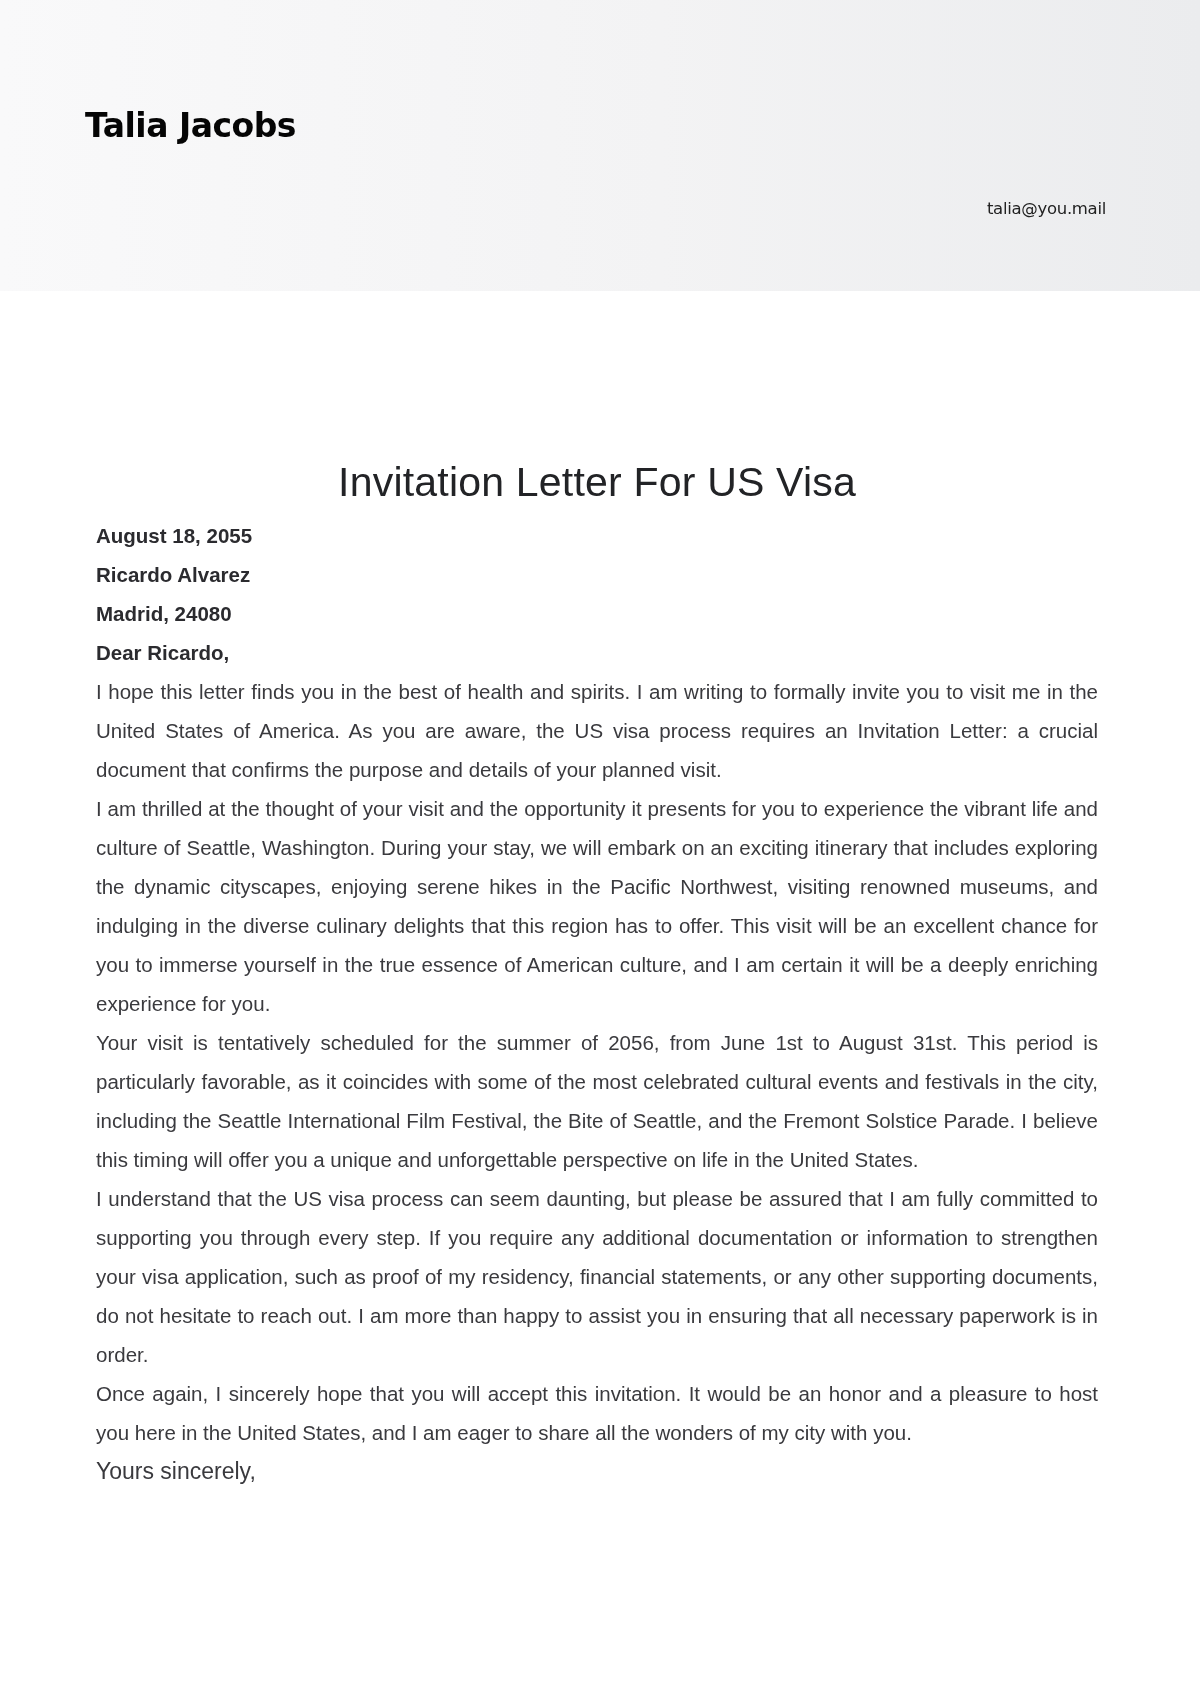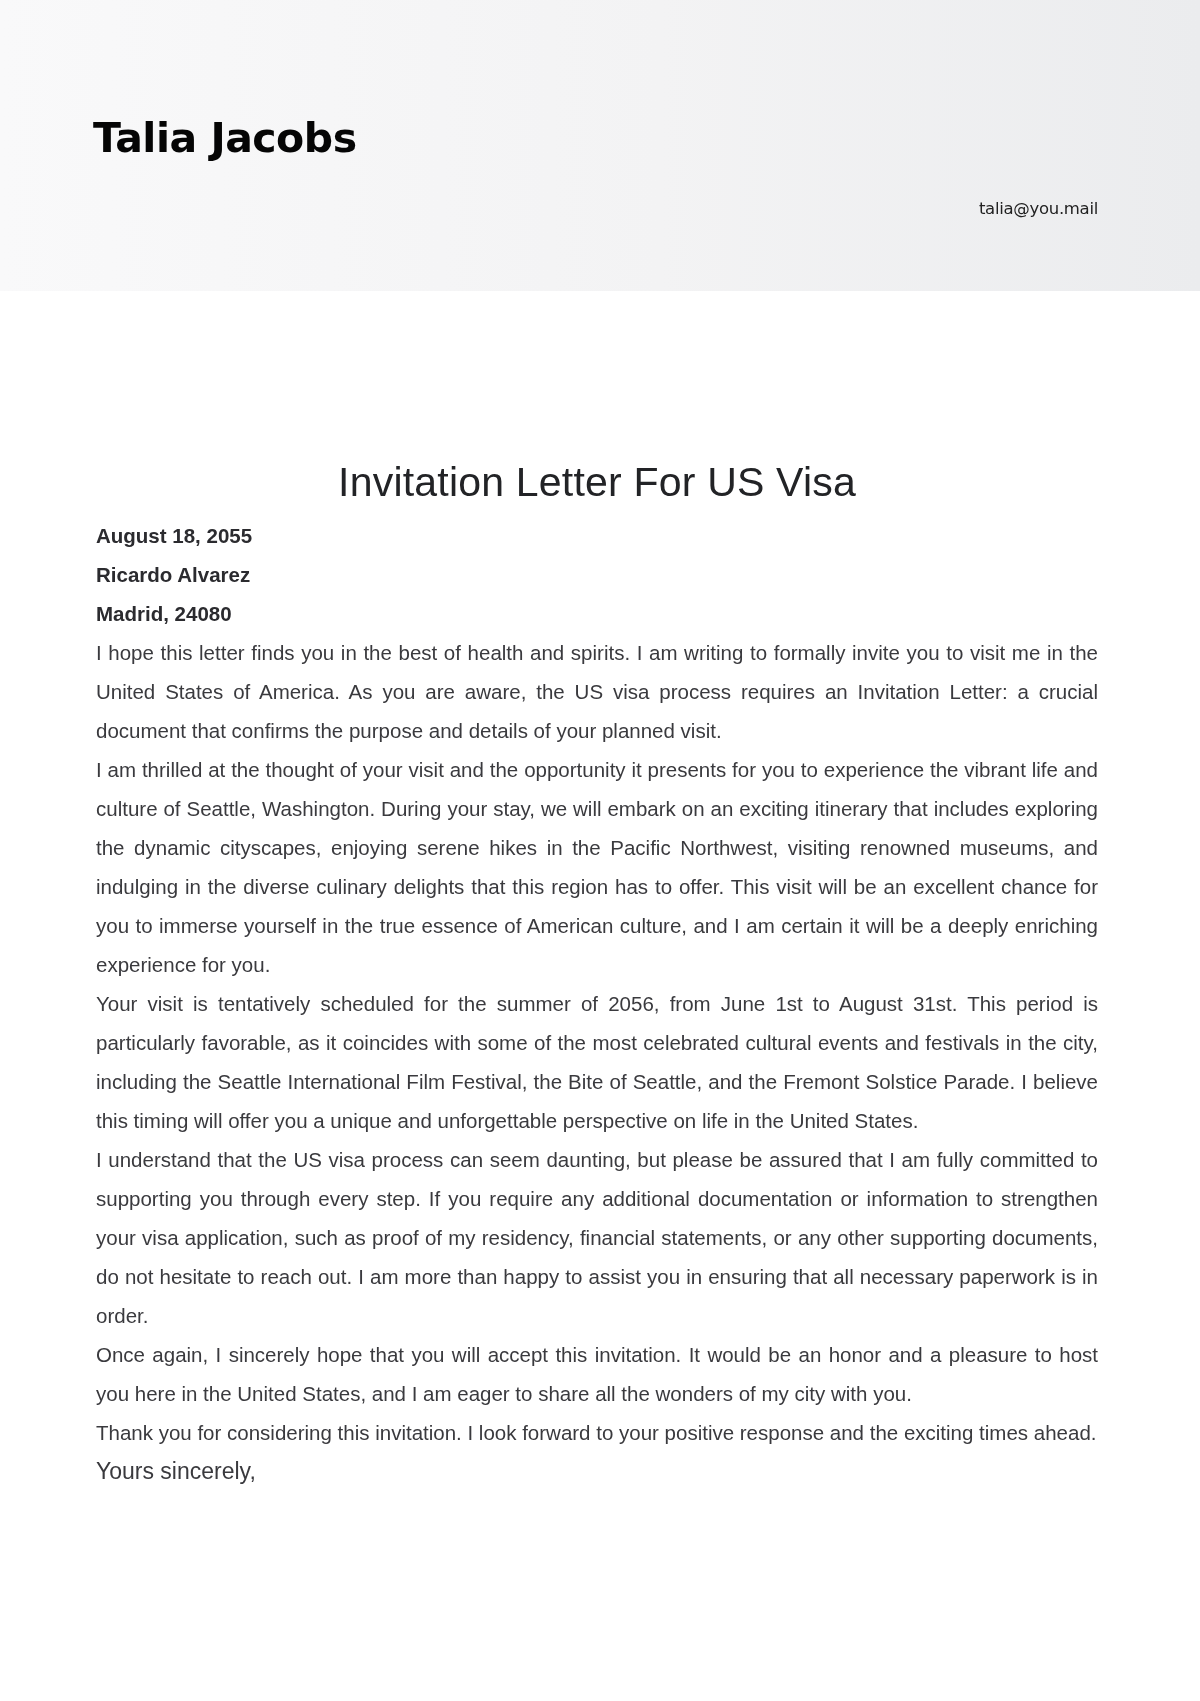--- a/index.html
+++ b/index.html
@@ -15,28 +15,28 @@
       position: relative;
       height: 291px;
       background: linear-gradient(90deg, #f9f9fa 0%, #f3f3f4 55%, #ebecee 100%);
     }
     .sender-name {
       position: absolute;
       left: 77px;
       top: 98px;
       font-family: "DejaVu Sans", sans-serif;
       font-weight: bold;
-      font-size: 41px;
+      font-size: 33px;
       letter-spacing: -0.5px;
       color: #050505;
-      margin: 16px;
+      margin: 8px;
     }
     .sender-email {
       position: absolute;
-      right: 102px;
+      right: 94px;
       top: 199px;
       font-family: "DejaVu Sans", sans-serif;
       font-size: 16.5px;
       color: #222222;
       letter-spacing: -0.3px;
     }
     .letter {
       position: absolute;
       left: 96px;
       top: 440px;
@@ -79,22 +79,22 @@
   <h1 class="sender-name">Talia Jacobs</h1>
   <div class="sender-email">talia@you.mail</div>
 </div>
 
 <div class="letter">
   <h2 class="letter-title">Invitation Letter For US Visa</h2>
 
   <div class="bold-line">August 18, 2055</div>
   <div class="bold-line">Ricardo Alvarez</div>
   <div class="bold-line">Madrid, 24080</div>
+  <div class="bold-line">Dear Ricardo,</div>
 
   <p class="para">I hope this letter finds you in the best of health and spirits. I am writing to formally invite you to visit me in the United States of America. As you are aware, the US visa process requires an Invitation Letter: a crucial document that confirms the purpose and details of your planned visit.</p>
   <p class="para">I am thrilled at the thought of your visit and the opportunity it presents for you to experience the vibrant life and culture of Seattle, Washington. During your stay, we will embark on an exciting itinerary that includes exploring the dynamic cityscapes, enjoying serene hikes in the Pacific Northwest, visiting renowned museums, and indulging in the diverse culinary delights that this region has to offer. This visit will be an excellent chance for you to immerse yourself in the true essence of American culture, and I am certain it will be a deeply enriching experience for you.</p>
   <p class="para">Your visit is tentatively scheduled for the summer of 2056, from June 1st to August 31st. This period is particularly favorable, as it coincides with some of the most celebrated cultural events and festivals in the city, including the Seattle International Film Festival, the Bite of Seattle, and the Fremont Solstice Parade. I believe this timing will offer you a unique and unforgettable perspective on life in the United States.</p>
   <p class="para">I understand that the US visa process can seem daunting, but please be assured that I am fully committed to supporting you through every step. If you require any additional documentation or information to strengthen your visa application, such as proof of my residency, financial statements, or any other supporting documents, do not hesitate to reach out. I am more than happy to assist you in ensuring that all necessary paperwork is in order.</p>
   <p class="para">Once again, I sincerely hope that you will accept this invitation. It would be an honor and a pleasure to host you here in the United States, and I am eager to share all the wonders of my city with you.</p>
-  <p class="para">Thank you for considering this invitation. I look forward to your positive response and the exciting times ahead.</p>
 
   <div class="closing">Yours sincerely,</div>
 </div>
 
 </body></html>

